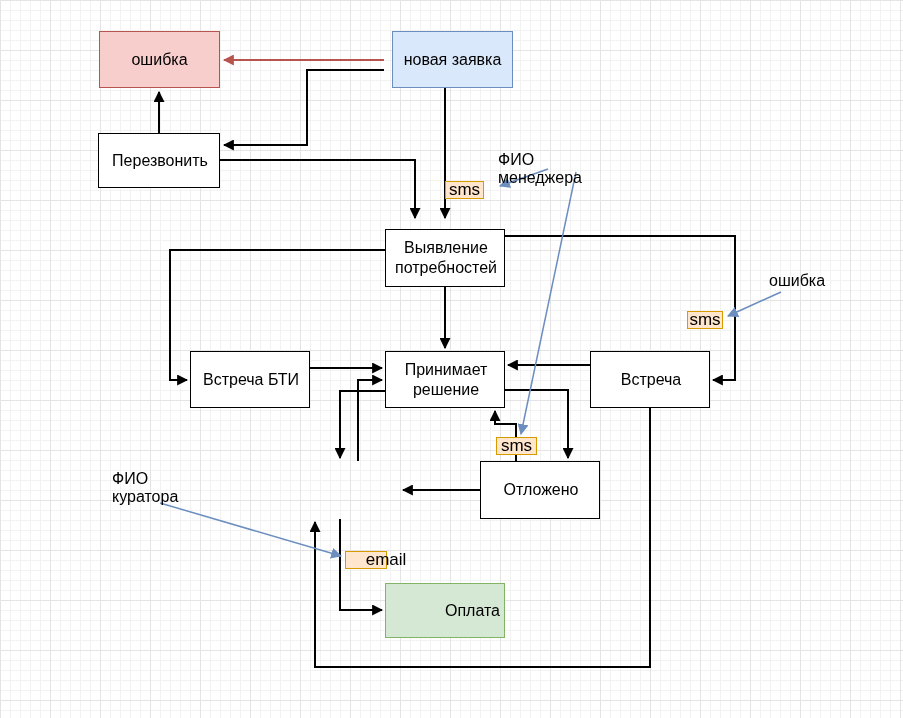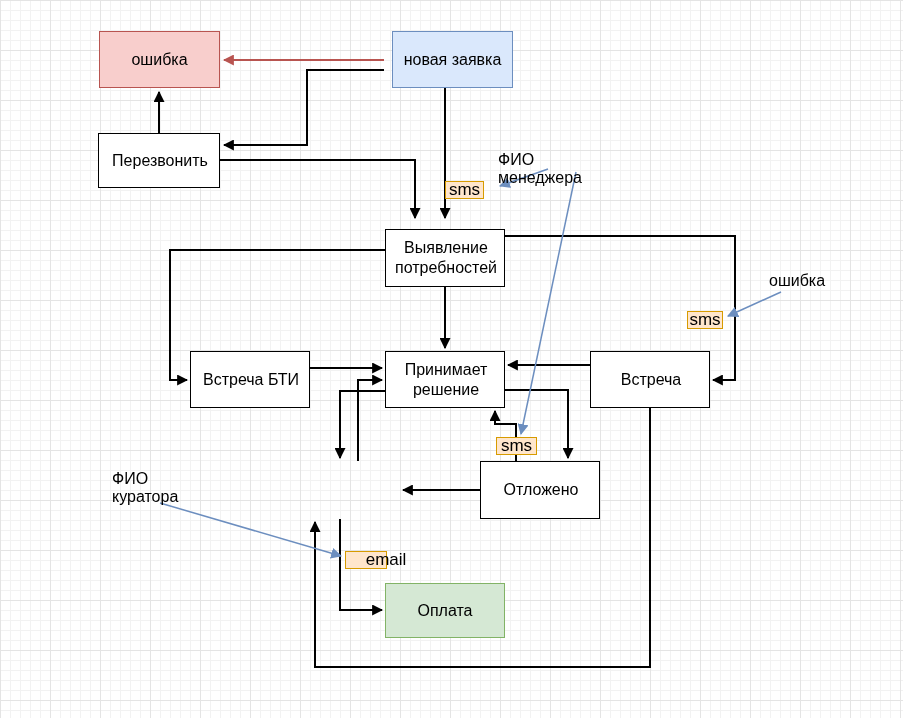--- a/index.html
+++ b/index.html
@@ -29,21 +29,21 @@
     justify-content: center;
     text-align: center;
     font-size: 16px;
     line-height: 1.25;
     color: #000000;
     padding: 2px 4px;
   }
   .node.white { background: #ffffff; border: 1px solid #000000; padding-left: 6px; }
   .node.blue  { background: #dae8fc; border: 1px solid #6c8ebf; }
   .node.red   { background: #f8cecc; border: 1px solid #b85450; }
-  .node.green { background: #d5e8d4; border: 1px solid #82b366; }
+  .node.green { background: #d5e8d4; border: 1px solid #82b366; justify-content: flex-end; }
   .badge {
     position: absolute;
     box-sizing: border-box;
     display: flex;
     align-items: center;
     justify-content: center;
     background: #ffe6cc;
     border: 1px solid #d79b00;
     font-size: 17px;
     color: #000000;

